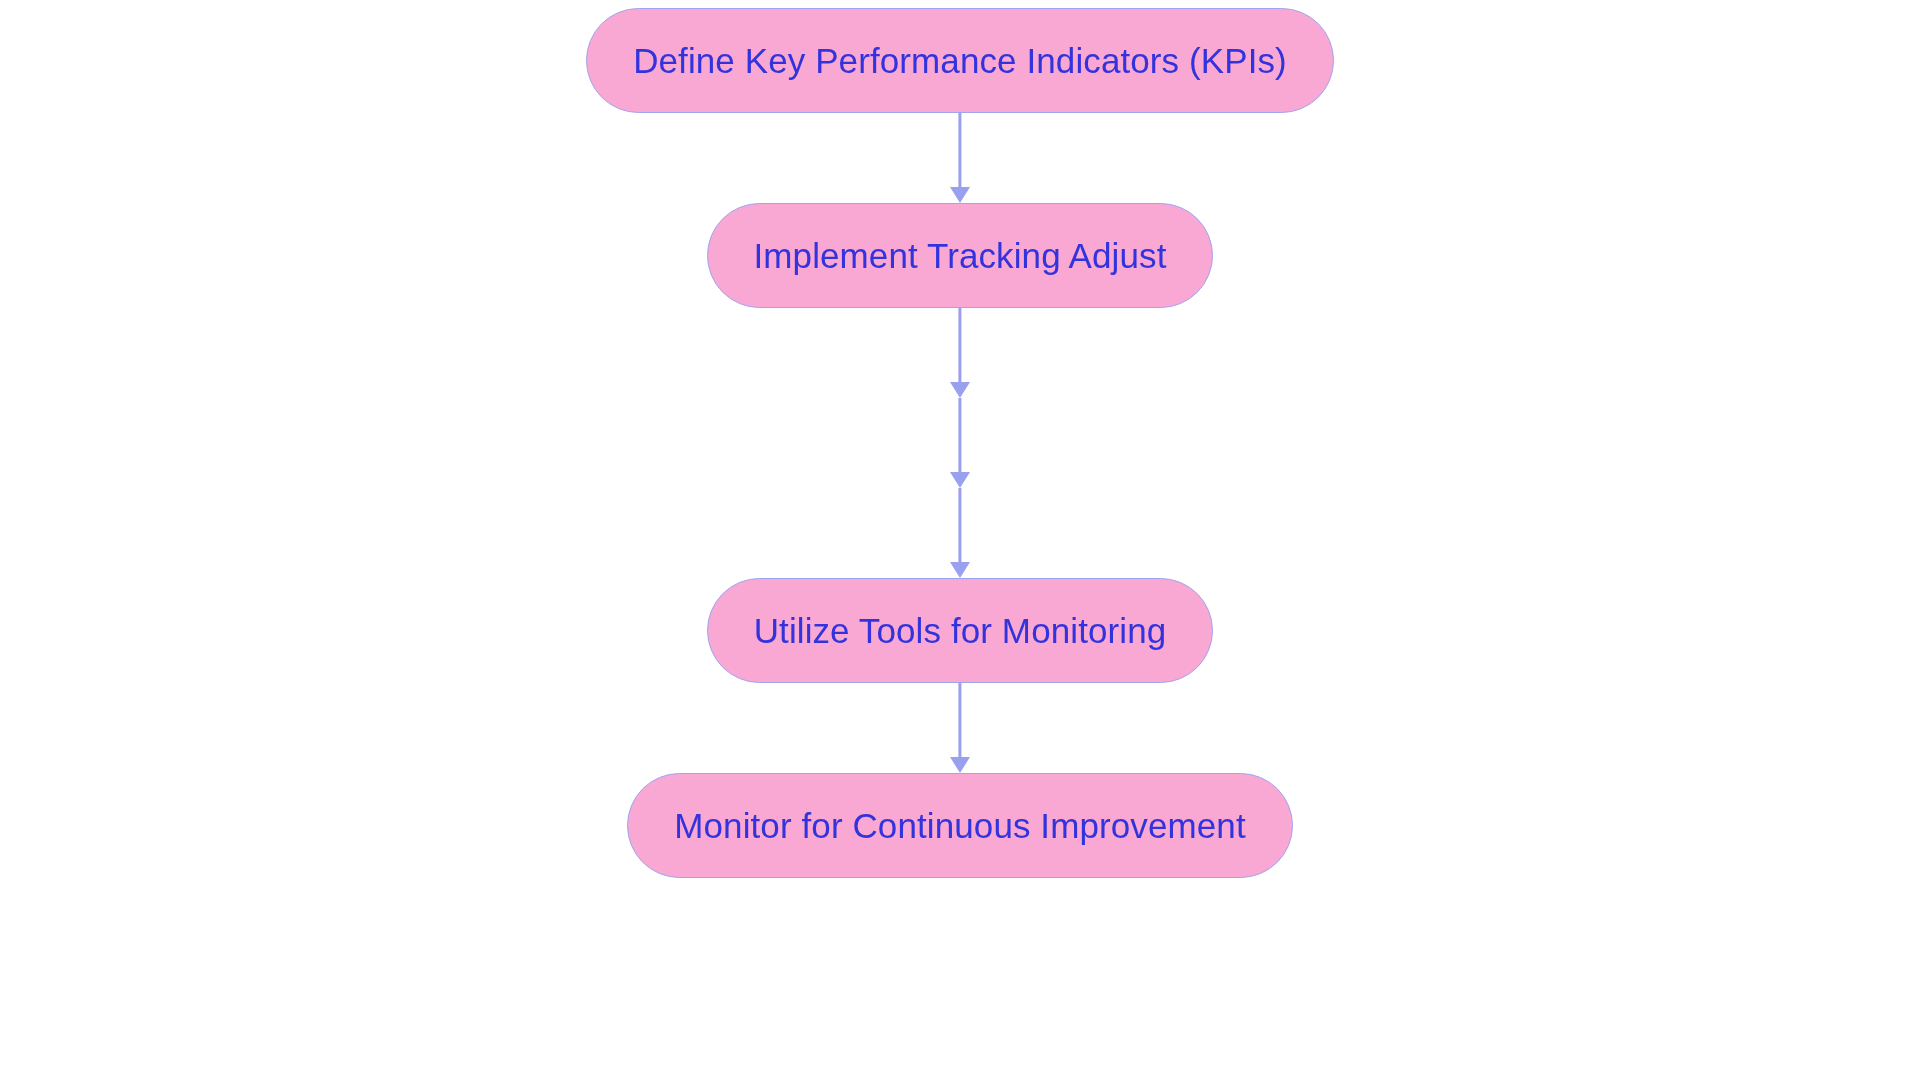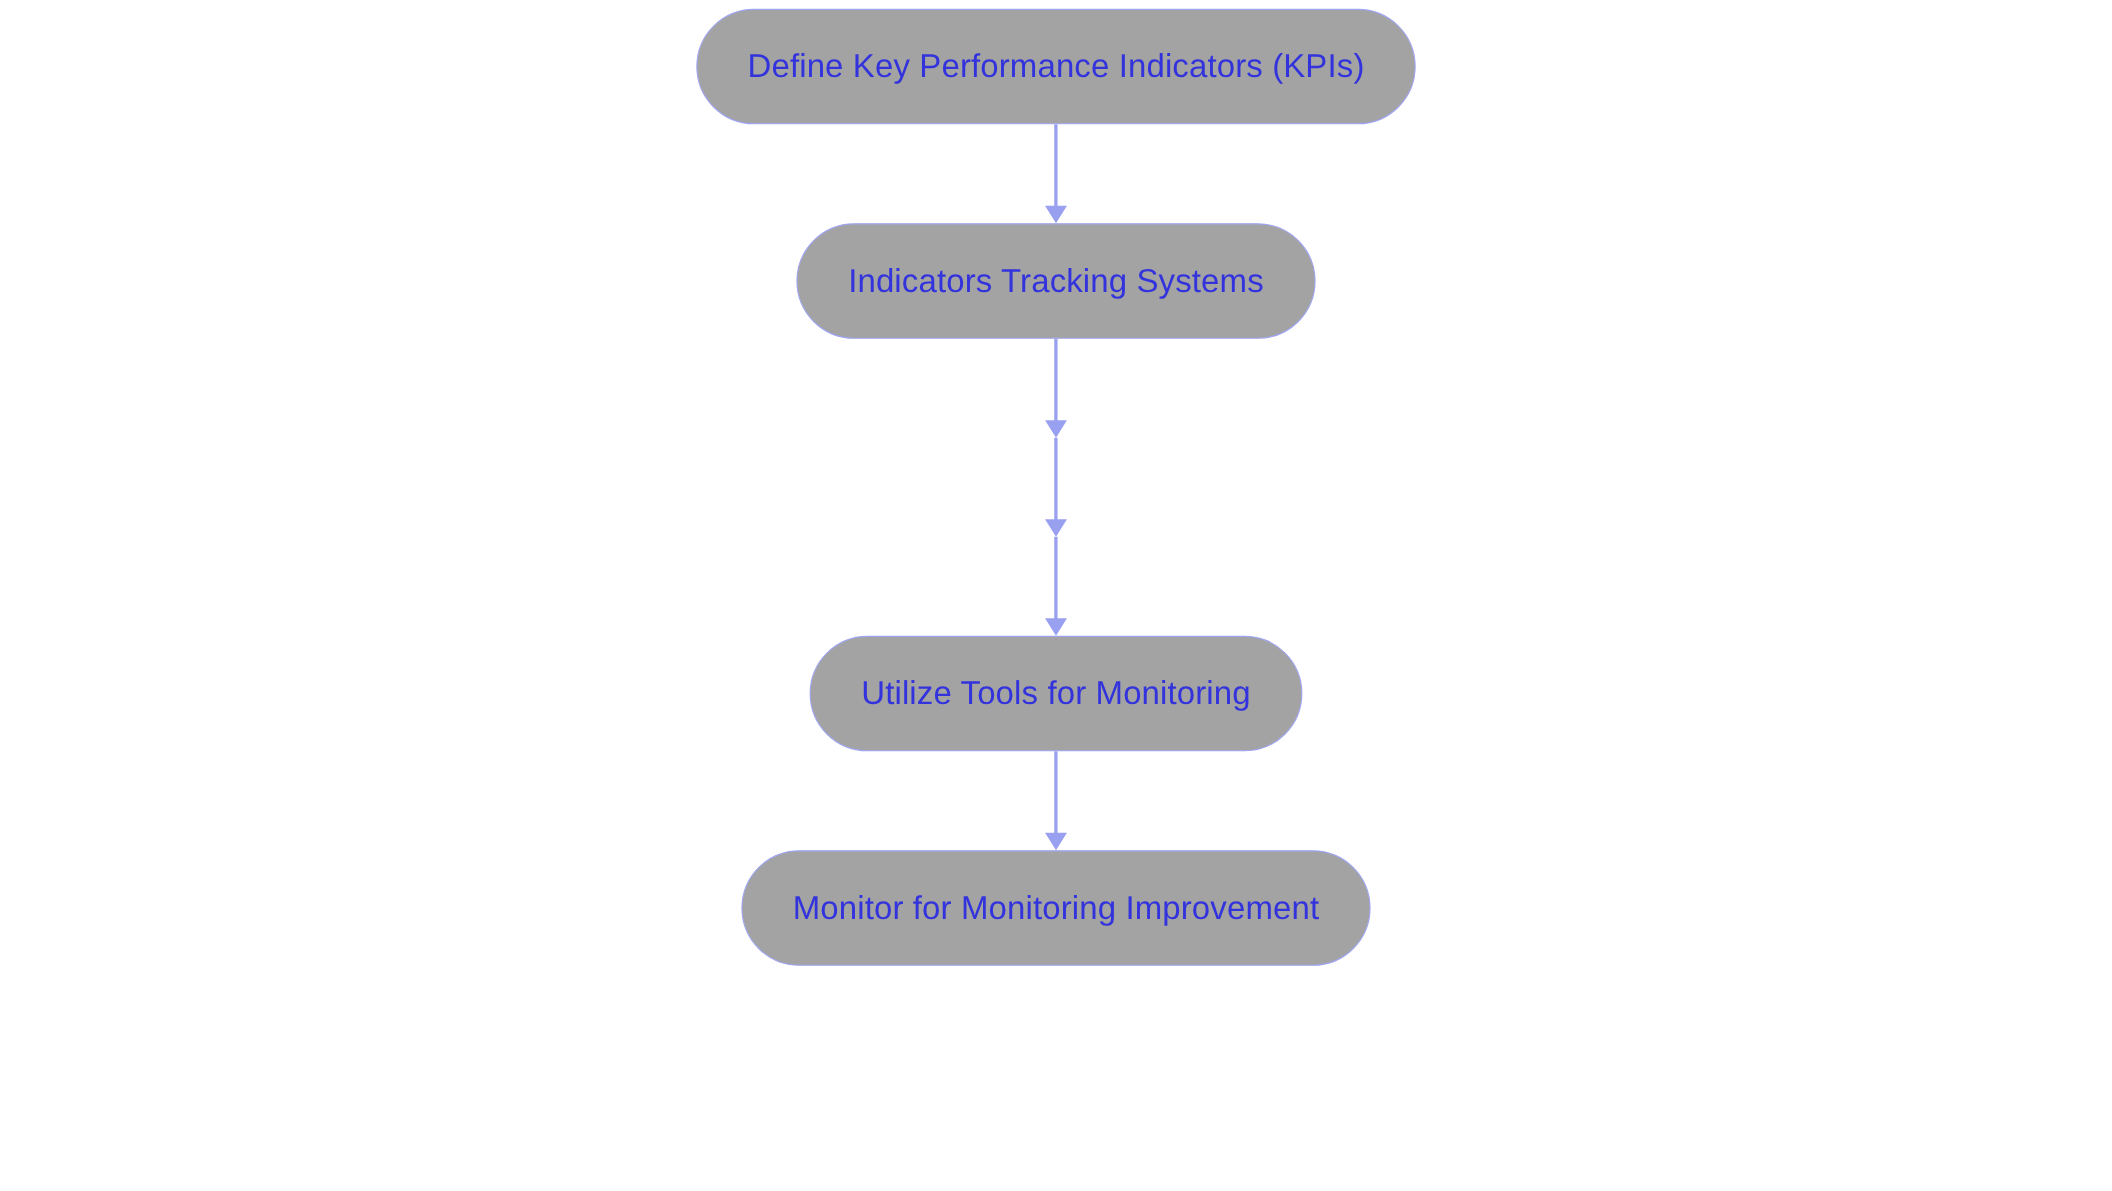--- a/index.html
+++ b/index.html
@@ -25,31 +25,31 @@
   }
 
   .chain {
     display: flex;
     flex-direction: column;
     align-items: center;
     padding-top: 8px;
   }
 
   .node {
-    background: #a3a3a3;
+    background: #f9a8d4;
     border: 1.6px solid #9fa4f0;
     border-radius: 999px;
     height: 105px;
     box-sizing: border-box;
     display: flex;
     align-items: center;
     justify-content: center;
     padding: 0 46px;
     color: #3333dd;
-    font-size: 30px;
+    font-size: 35px;
     font-weight: 400;
     letter-spacing: 0.1px;
     white-space: nowrap;
     font-family: "Liberation Sans", sans-serif;
   }
 
   .connector {
     width: 22px;
     height: 90px;
     position: relative;
@@ -84,21 +84,21 @@
     <div class="node">
       <span>Define Key Performance Indicators (KPIs)</span>
     </div>
 
     <div class="connector">
       <div class="stem"></div>
       <div class="head"></div>
     </div>
 
     <div class="node">
-      <span>Indicators Tracking Systems</span>
+      <span>Implement Tracking Adjust</span>
     </div>
 
     <div class="connector">
       <div class="stem"></div>
       <div class="head"></div>
     </div>
 
 
     <div class="connector">
       <div class="stem"></div>
@@ -114,17 +114,17 @@
     <div class="node">
       <span>Utilize Tools for Monitoring</span>
     </div>
 
     <div class="connector">
       <div class="stem"></div>
       <div class="head"></div>
     </div>
 
     <div class="node">
-      <span>Monitor for Monitoring Improvement</span>
+      <span>Monitor for Continuous Improvement</span>
     </div>
 
   </div>
 </div>
 
 </body></html>

